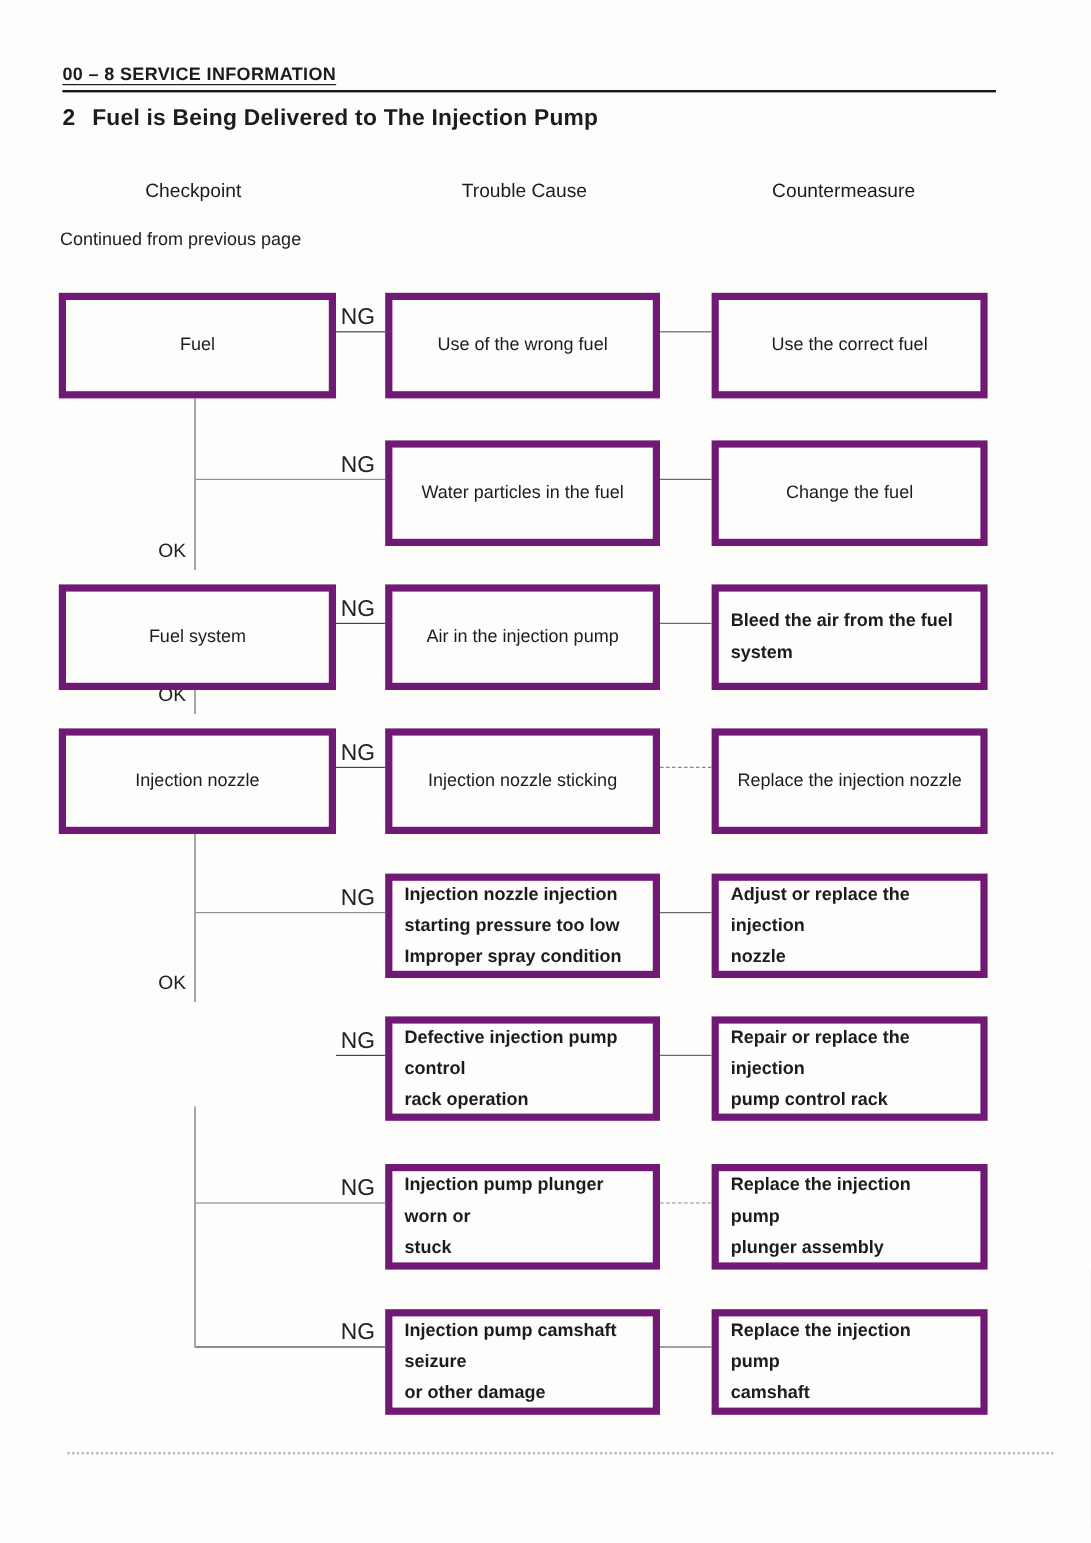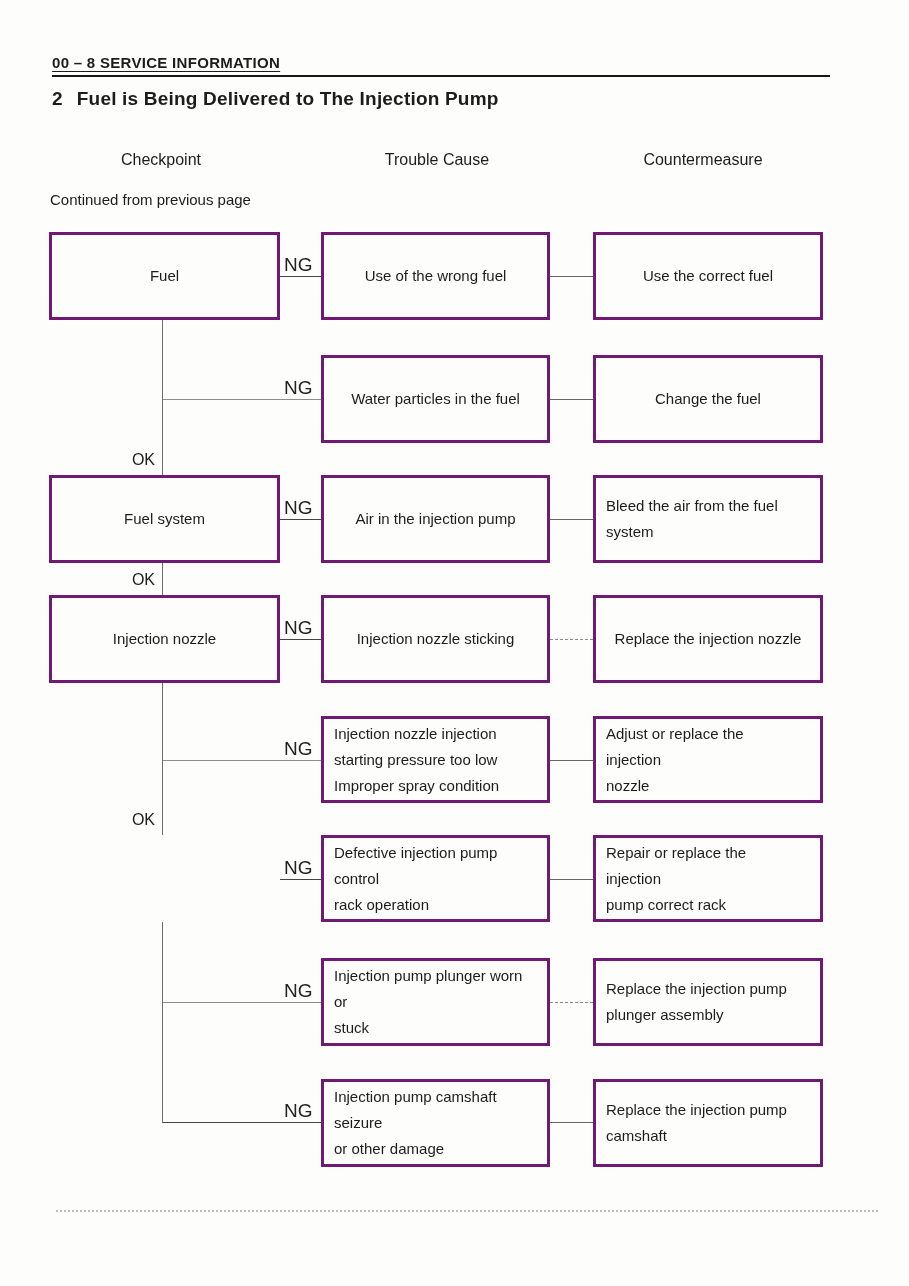--- a/index.html
+++ b/index.html
@@ -29,28 +29,29 @@
     position:absolute;top:151px;width:200px;
     text-align:center;font-size:16px;font-weight:normal;
   }
   .note{
     position:absolute;left:50px;top:191px;
     font-size:15px;
   }
   .box{
     position:absolute;
     box-sizing:border-box;
-    border:3px solid #701a75;
+    border:6px solid #701a75;
     background:#fdfdfc;
     display:flex;align-items:center;
     font-size:15px;line-height:26px;
     white-space:pre-line;
+    margin-top:12px;
   }
   .box.center{justify-content:center;text-align:center;padding:0 6px;}
-  .box.left{justify-content:flex-start;text-align:left;padding:0 20px 0 10px;}
+  .box.left{justify-content:flex-start;text-align:left;padding:0 20px 0 10px;font-weight:bold;}
   .vline{position:absolute;width:0;border-left:1.5px solid #6e6e6e;}
   .hline{position:absolute;height:0;border-top:1.5px solid #666;}
   .hline.dark{border-top:1.5px solid #444;}
   .hline.faint{border-top:1.2px solid #8f8f8f;}
   .hline.dashed{border-top:1.5px dashed #8a8a8a;}
   .ng{
     position:absolute;width:30px;
     font-size:19px;text-align:left;color:#222;
   }
   .ok{
@@ -136,21 +137,21 @@
 
   <div class="box left" style="left:321px;top:716px;width:229px;height:87px">Injection nozzle injection
 starting pressure too low
 Improper spray condition</div>
   <div class="box left" style="left:593px;top:716px;width:230px;height:87px">Adjust or replace the injection
 nozzle</div>
 
   <div class="box left" style="left:321px;top:835px;width:229px;height:87px">Defective injection pump control
 rack operation</div>
   <div class="box left" style="left:593px;top:835px;width:230px;height:87px">Repair or replace the injection
-pump correct rack</div>
+pump control rack</div>
 
   <div class="box left" style="left:321px;top:958px;width:229px;height:88px">Injection pump plunger worn or
 stuck</div>
   <div class="box left" style="left:593px;top:958px;width:230px;height:88px">Replace the injection pump
 plunger assembly</div>
 
   <div class="box left" style="left:321px;top:1079px;width:229px;height:88px">Injection pump camshaft seizure
 or other damage</div>
   <div class="box left" style="left:593px;top:1079px;width:230px;height:88px">Replace the injection pump
 camshaft</div>

